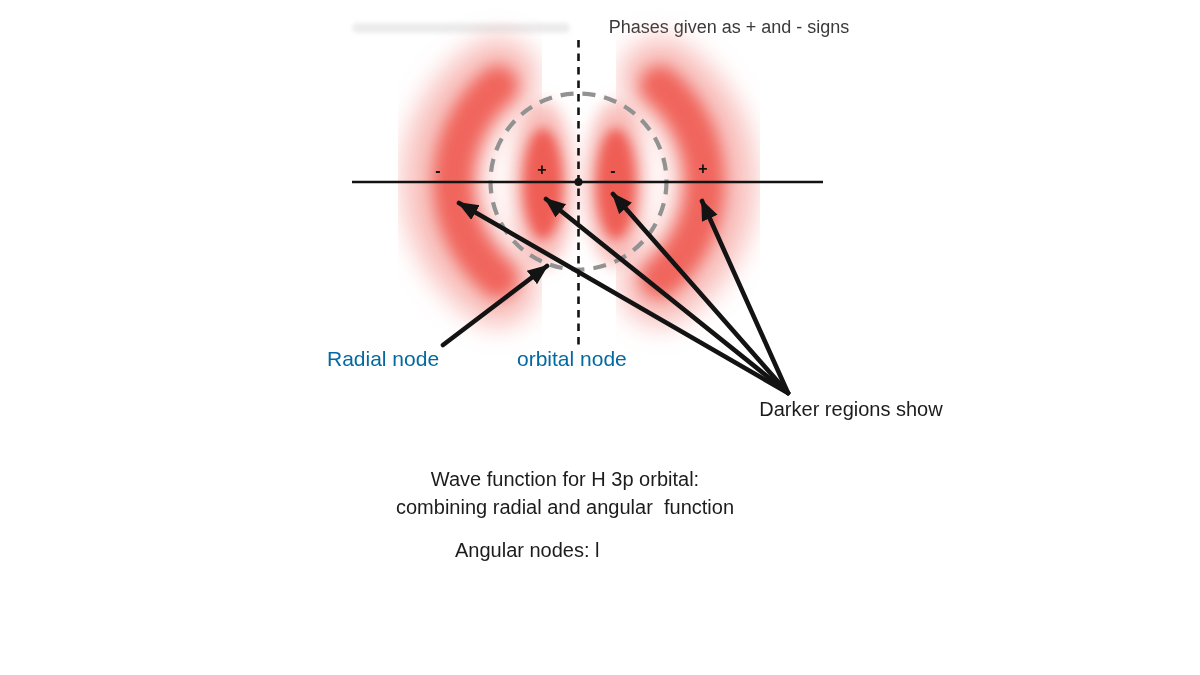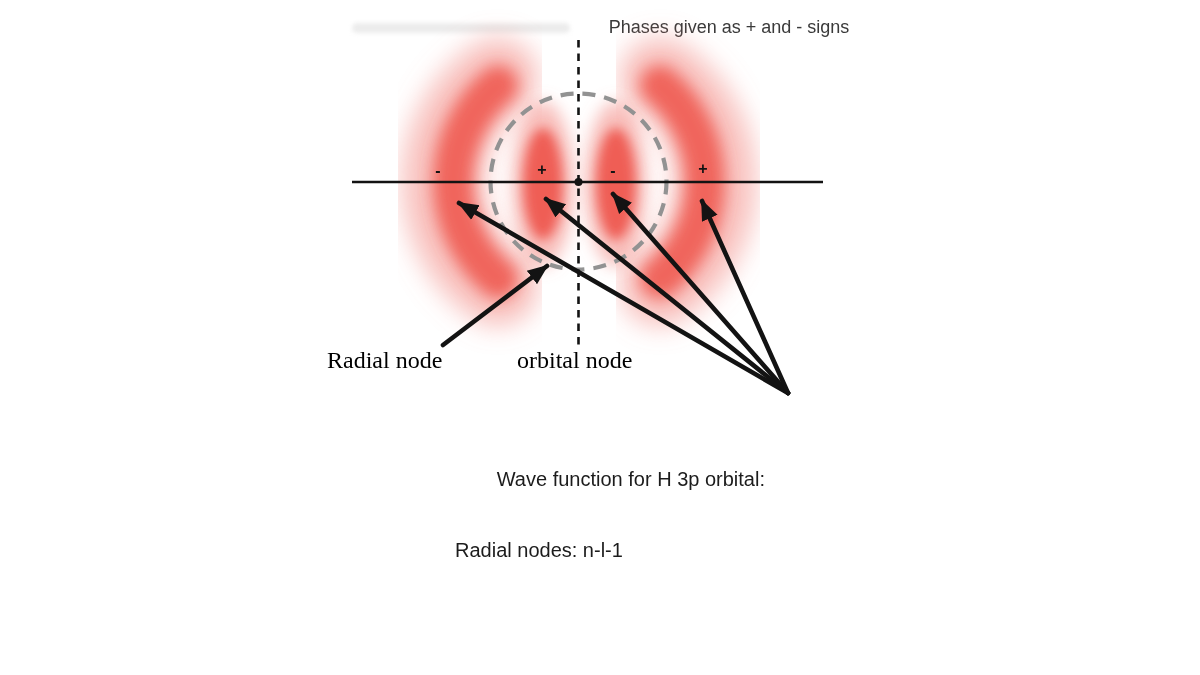--- a/index.html
+++ b/index.html
@@ -27,36 +27,35 @@
   .sign {
     position: absolute;
     transform: translate(-50%, -50%);
     font-size: 16px;
     font-weight: 700;
     color: #131313;
     line-height: 1;
   }
   .lbl {
     position: absolute;
-    font-size: 24px;
-    color: #000000;
+    font-size: 21px;
+    color: #0369a1;
     white-space: nowrap;
-    font-family: Liberation Serif, serif;
   }
   .lbl-radial  { left: 327px; top: 347px; }
   .lbl-angular { left: 517px; top: 347px; }
   .darker-block {
     left: 700px; top: 395px; width: 302px;
     text-align: center;
     font-size: 20px;
     line-height: 28.5px;
   }
   .caption-block {
     left: 365px; top: 465px; width: 400px;
-    text-align: right;
+    text-align: center;
     font-size: 20px;
     line-height: 28px;
   }
   .caption-block div { white-space: pre-wrap; }
   .notes-block {
     left: 455px; top: 537px;
     font-size: 20px;
     line-height: 27.5px;
   }
 </style>
@@ -116,23 +115,25 @@
 
   <span class="sign" style="left:438px; top:171px;">-</span>
   <span class="sign" style="left:542px; top:170px;">+</span>
   <span class="sign" style="left:613px; top:171px;">-</span>
   <span class="sign" style="left:703px; top:169px;">+</span>
 
   <div class="lbl lbl-radial">Radial node</div>
   <div class="lbl lbl-angular">orbital node</div>
 
   <div class="abs darker-block">
+    <div>Darker regions show</div>
   </div>
 
   <div class="abs caption-block">
     <div>Wave function for H 3p orbital:</div>
+    <div>combining radial and angular  function</div>
   </div>
 
   <div class="abs notes-block">
-    <div>Radial nodes: n-l-1</div>
+    <div>Angular nodes: l</div>
   </div>
 
 </div>
 
 </body></html>

